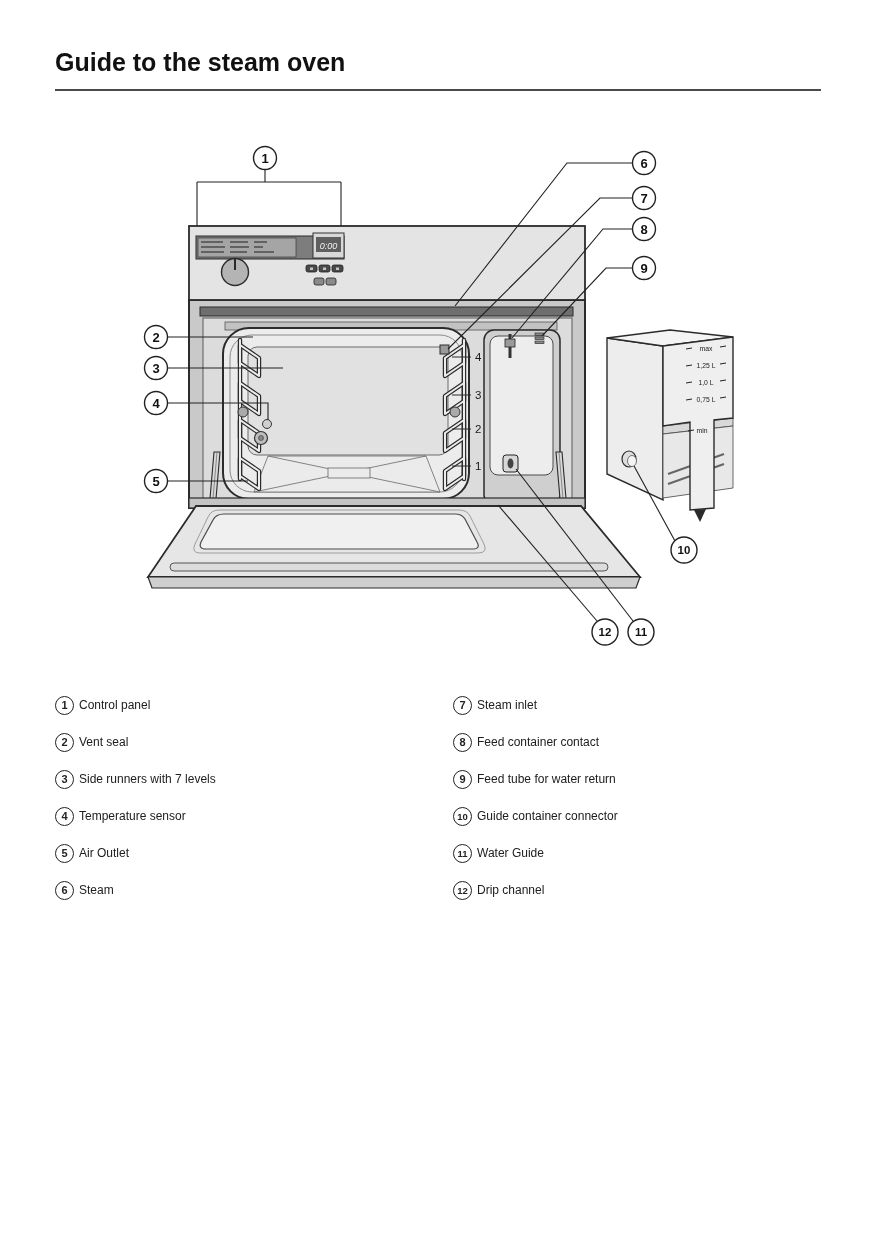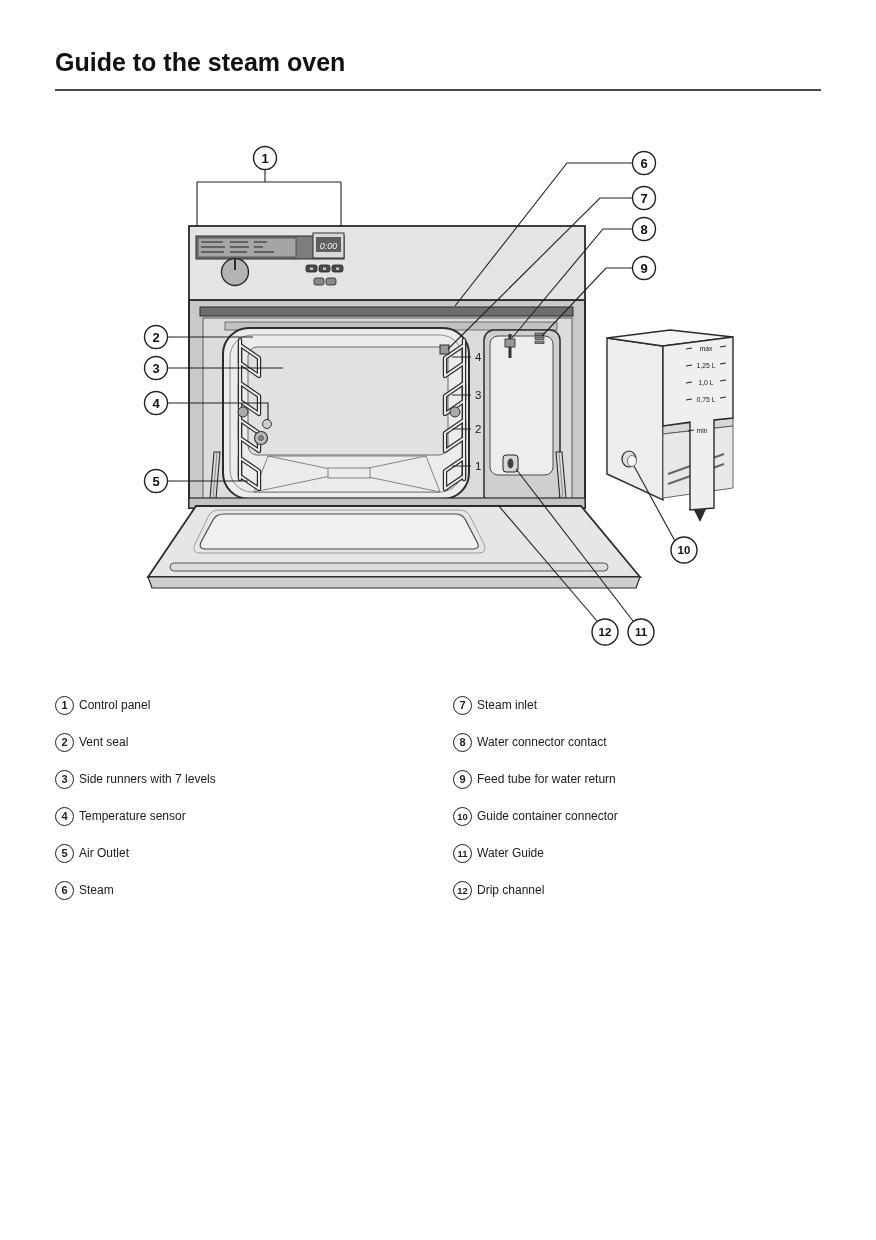--- a/index.html
+++ b/index.html
@@ -306,21 +306,21 @@
       <span class="badge">6</span>
       <span class="legend-label">Steam</span>
     </div>
 
     <div class="legend-item" style="left:453px;top:693px;">
       <span class="badge">7</span>
       <span class="legend-label">Steam inlet</span>
     </div>
     <div class="legend-item" style="left:453px;top:730px;">
       <span class="badge">8</span>
-      <span class="legend-label">Water connector contact</span>
+      <span class="legend-label">Feed container contact</span>
     </div>
     <div class="legend-item" style="left:453px;top:767px;">
       <span class="badge">9</span>
       <span class="legend-label">Feed tube for water return</span>
     </div>
     <div class="legend-item" style="left:453px;top:804px;">
       <span class="badge two">10</span>
       <span class="legend-label">Guide container connector</span>
     </div>
     <div class="legend-item" style="left:453px;top:841px;">

